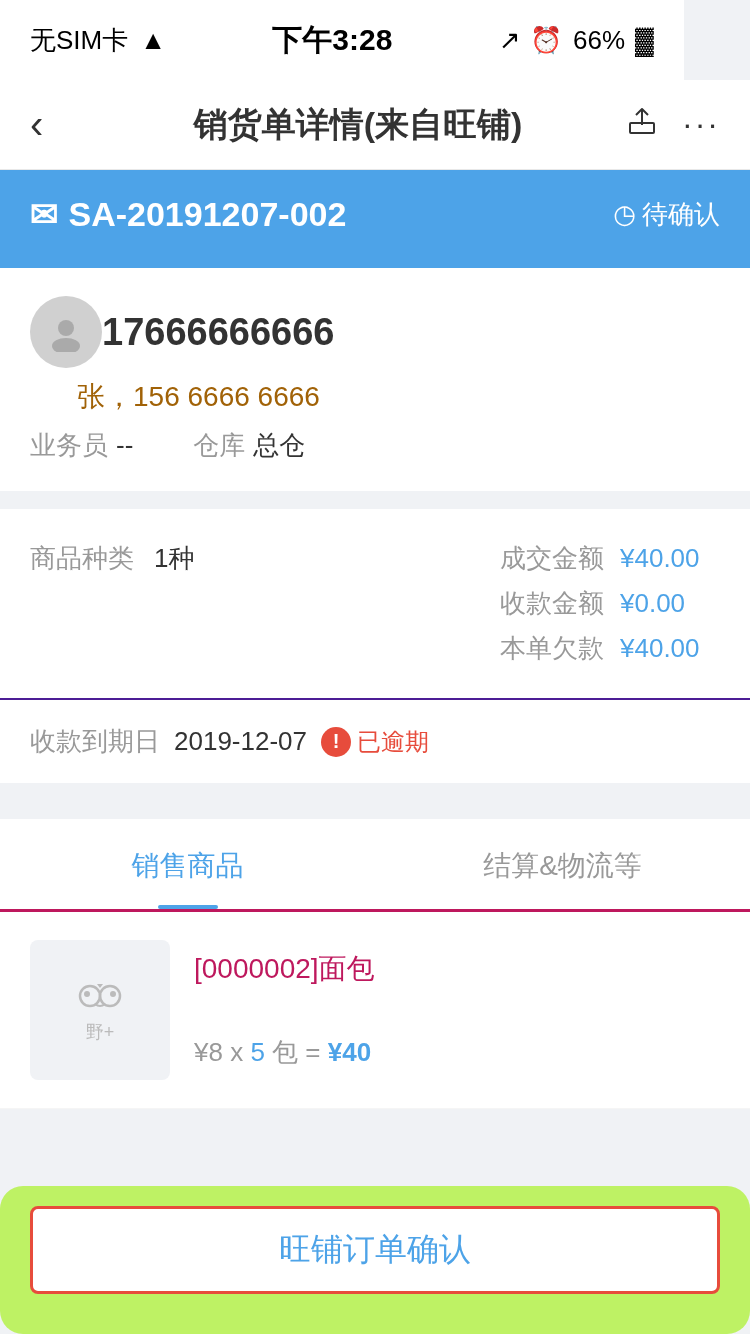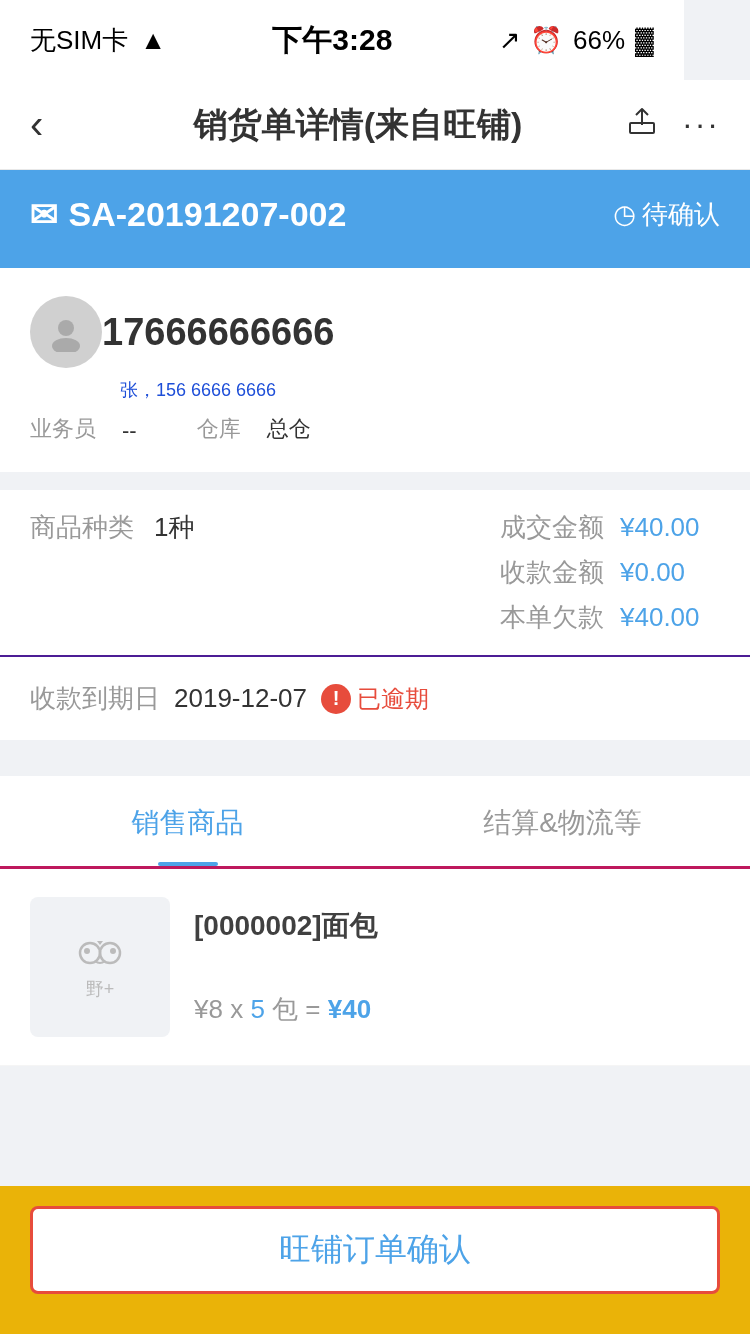--- a/index.html
+++ b/index.html
@@ -117,52 +117,52 @@
       font-size: 36px;
       color: #888;
       flex-shrink: 0;
     }
     .customer-phone {
       font-size: 38px;
       font-weight: 600;
       color: #333;
     }
     .customer-name {
-      font-size: 18px;
-      color: #1d4ed8;
-      margin-left: 90px;
+      font-size: 28px;
+      color: #a16207;
+      margin-left: 47px;
       margin-bottom: 12px;
     }
     .customer-meta {
       display: flex;
       align-items: center;
       gap: 60px;
       margin-left: 0;
       margin-top: 6px;
     }
     .meta-item {
       display: flex;
-      align-items: flex-end;
-      gap: 26px;
-      font-size: 22px;
+      align-items: center;
+      gap: 8px;
+      font-size: 26px;
       color: #666;
     }
     .meta-label { color: #999; }
     .meta-value { color: #333; }
 
     
     .divider {
       height: 18px;
       background: #f0f2f5;
     }
 
     
     .amount-section {
       background: #fff;
-      padding: 20px 30px;
+      padding: 32px 30px;
       display: flex;
       align-items: flex-start;
       justify-content: space-between;
     }
     .amount-left {
       display: flex;
       align-items: center;
       gap: 20px;
       font-size: 26px;
     }
@@ -275,22 +275,22 @@
       display: flex;
       flex-direction: column;
       align-items: center;
       gap: 4px;
     }
     .product-info {
       flex: 1;
     }
     .product-name {
       font-size: 28px;
-      color: #404040;
-      font-weight: 700;
+      color: #be185d;
+      font-weight: 400;
       margin-bottom: 16px;
     }
     .product-calc {
       font-size: 26px;
       color: #999;
       margin-top: 47px;
     }
     .product-calc .qty { color: #4da3e8; }
     .product-calc .total { color: #4da3e8; font-weight: 600; }
 
@@ -301,21 +301,22 @@
       min-height: 200px;
     }
 
     
     .confirm-btn-wrapper {
       position: fixed;
       bottom: 0;
       left: 0;
       width: 750px;
       padding: 20px 30px 40px;
-      background: #eab308;
+      background: #bef264;
+      border-radius: 23px;
     }
     .confirm-btn {
       width: 100%;
       height: 88px;
       border: 3px solid #e74c3c;
       border-radius: 8px;
       background: #fff;
       color: #4da3e8;
       font-size: 32px;
       font-weight: 500;

